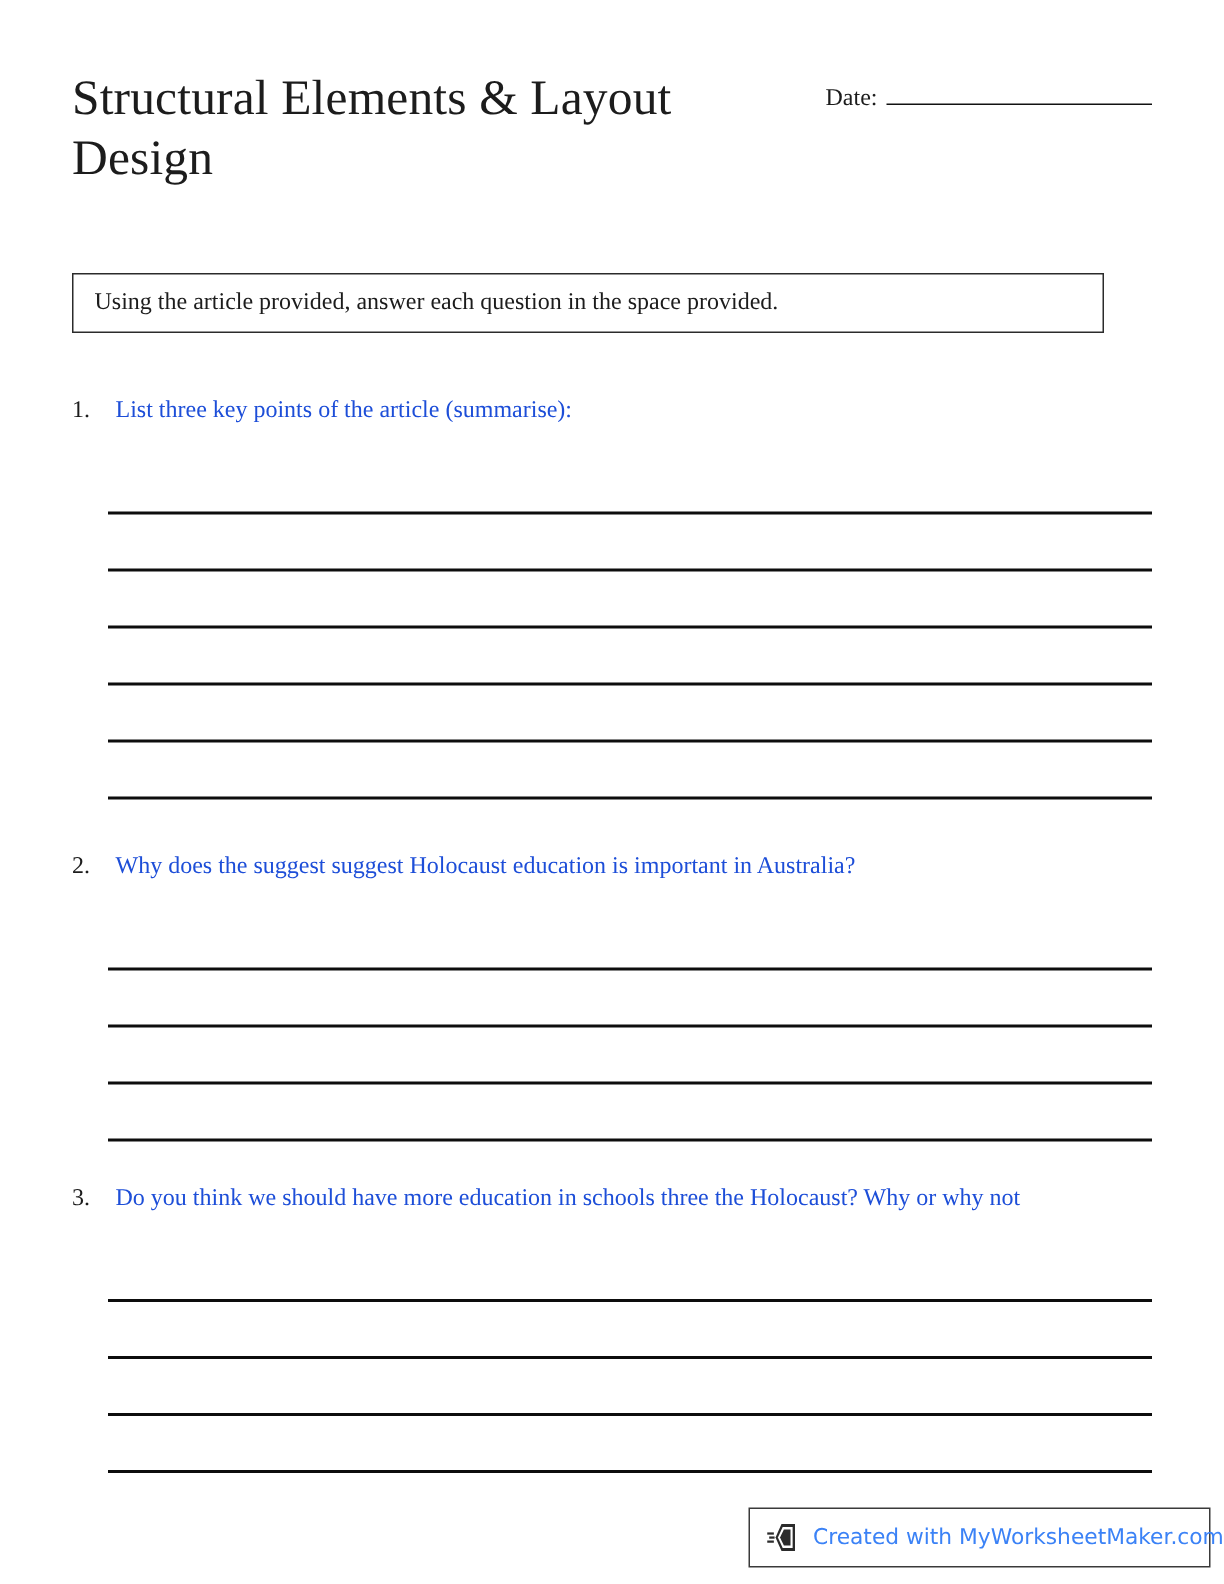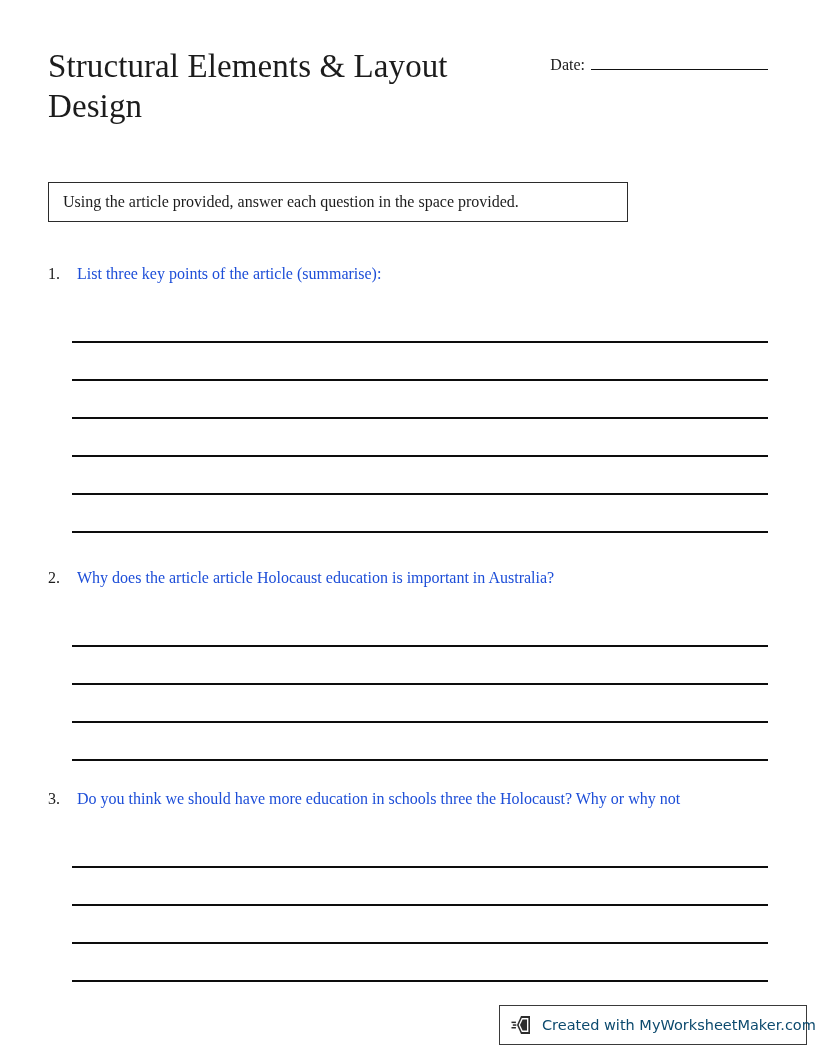--- a/index.html
+++ b/index.html
@@ -64,21 +64,21 @@
     border-bottom: 1.6px solid #111;
     height: 18px;
     box-sizing: border-box;
   }
 
   
   .instruction-box {
     position: absolute;
     left: 48px;
     top: 182px;
-    width: 580px;
+    width: 688px;
     height: 40px;
     box-sizing: border-box;
     border: 1.2px solid #2b2b2b;
     display: flex;
     align-items: center;
     padding-left: 14px;
     background: #fff;
   }
   .instruction-text {
     font-size: 16px;
@@ -143,21 +143,21 @@
   .footer-icon {
     width: 24px;
     height: 24px;
     flex: 0 0 24px;
     margin-right: 7px;
     display: block;
   }
   .footer-text {
     font-family: "DejaVu Sans", "Liberation Sans", sans-serif;
     font-size: 14.5px;
-    color: #0c4a6e;
+    color: #3b82f6;
     white-space: nowrap;
   }
 </style>
 </head>
 <body>
 
 <div class="page">
 
   <div class="header">
     <h1 class="worksheet-title">Structural Elements &amp; Layout Design</h1>
@@ -189,21 +189,21 @@
         <div class="answer-line"></div>
         <div class="answer-line"></div>
       </div>
     </div>
 
     <div class="q-gap"></div>
 
     <div class="question-block">
       <div class="question-head">
         <span class="q-number">2.</span>
-        <span class="q-text">Why does the article article Holocaust education is important in Australia?</span>
+        <span class="q-text">Why does the suggest suggest Holocaust education is important in Australia?</span>
       </div>
       <div class="answer-lines">
         <div class="answer-line"></div>
         <div class="answer-line"></div>
         <div class="answer-line"></div>
         <div class="answer-line"></div>
       </div>
     </div>
 
     <div class="q-gap-small"></div>

